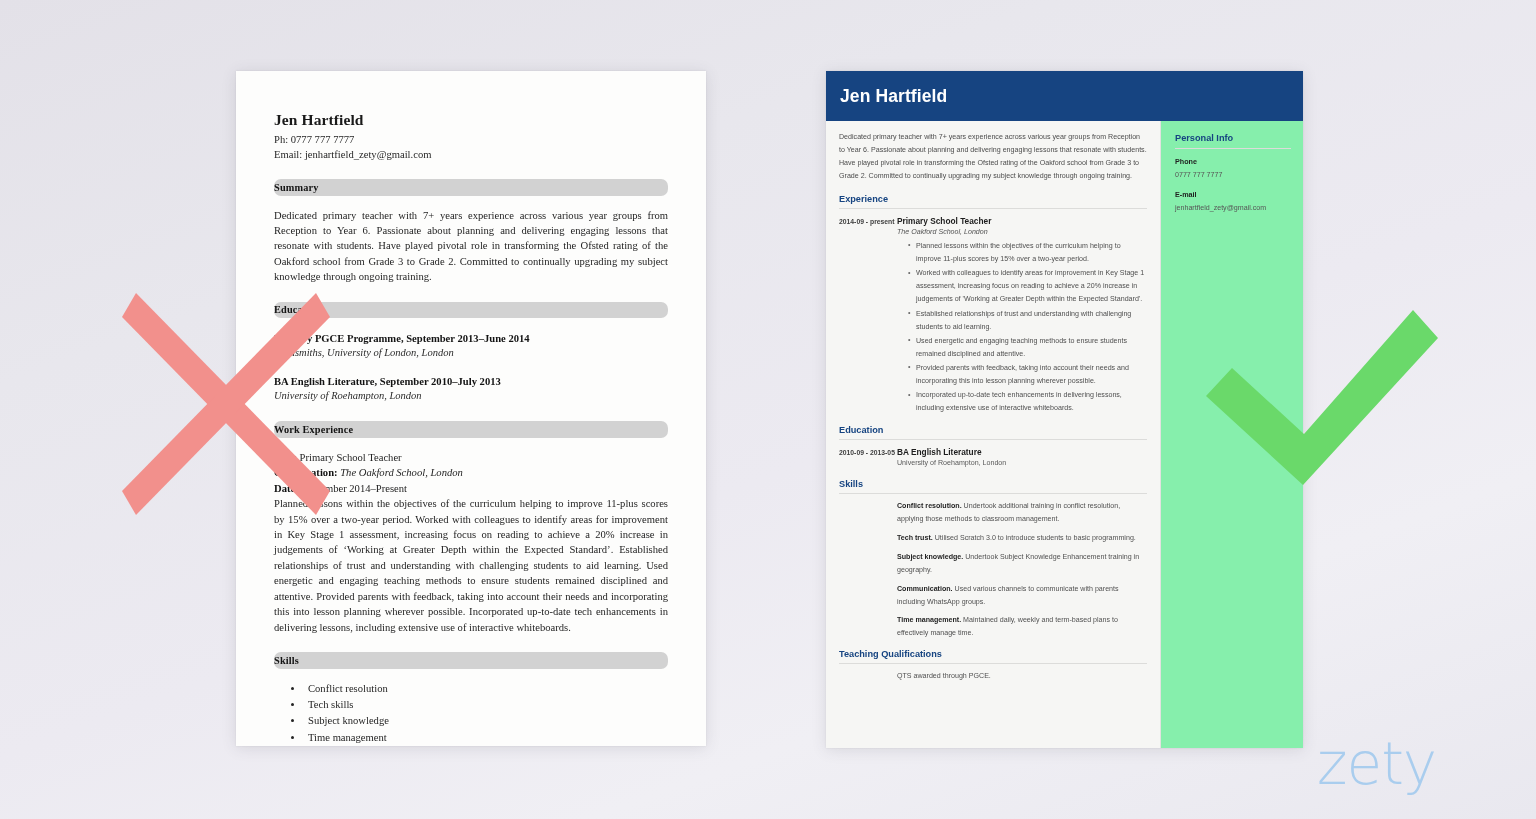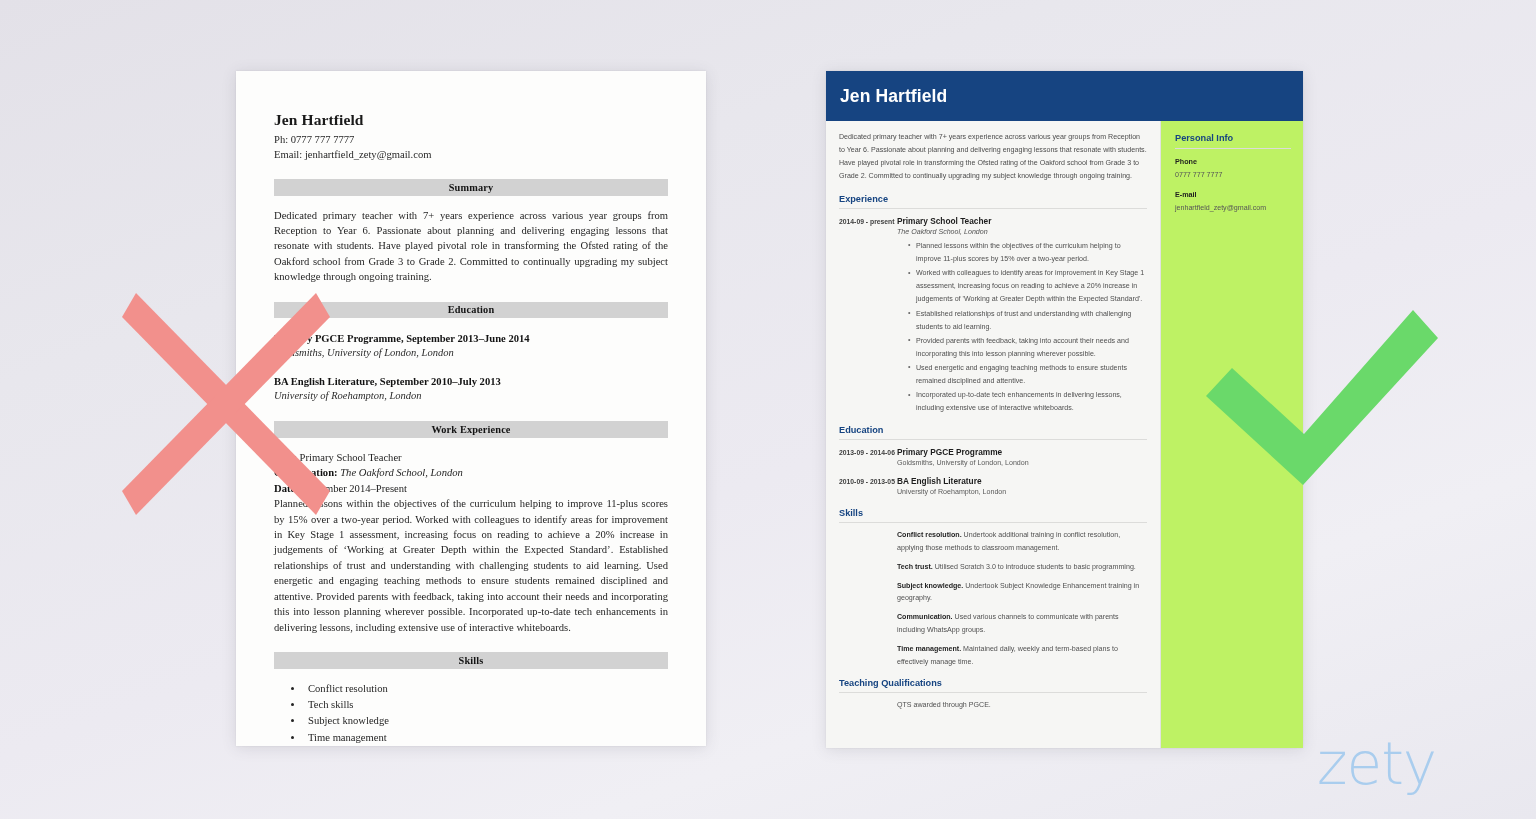--- a/index.html
+++ b/index.html
@@ -36,27 +36,27 @@
     letter-spacing: .1px;
     margin-bottom: 3px;
   }
   #bad-resume .br-contact {
     font-size: 10.6px;
     color: #262626;
     line-height: 1.42;
   }
   #bad-resume .br-secbar {
     background: #d2d2d2;
-    text-align: center;
     font-size: 10.3px;
     font-weight: bold;
     color: #141414;
     padding: 2.5px 0 3px 0;
     margin: 17px 0 0 0;
     letter-spacing: .15px;
+    border-radius: 7px;
   }
   #bad-resume .br-body {
     font-size: 10.6px;
     line-height: 1.46;
     color: #242424;
     text-align: justify;
     margin-top: 12px;
   }
   #bad-resume .br-edu-block { margin-top: 13px; }
   #bad-resume .br-edu-title {
@@ -98,21 +98,21 @@
   #gr-header .gr-name {
     color: #ffffff;
     font-size: 17.5px;
     font-weight: bold;
     letter-spacing: .1px;
   }
   #gr-cols { display: flex; height: 627px; }
   #gr-main { width: 334px; padding: 10px 13px 0 13px; background: #f6f6f4; }
   #gr-side {
     width: 143px;
-    background: #bef264;
+    background: #86efac;
     padding: 12px 12px 0 14px;
     border-left: 1px solid #e2e2e0;
   }
   .gr-summary {
     font-size: 7.1px;
     line-height: 1.82;
     color: #4c4c4c;
     text-align: left;
     margin-bottom: 11px;
   }
@@ -299,36 +299,29 @@
       <hr class="gr-hr">
       <div class="gr-entry">
         <div class="gr-dates">2014-09 - present</div>
         <div class="gr-entry-body">
           <div class="gr-job-title">Primary School Teacher</div>
           <div class="gr-job-org">The Oakford School, London</div>
           <ul class="gr-bullets">
             <li>Planned lessons within the objectives of the curriculum helping to improve 11-plus scores by 15% over a two-year period.</li>
             <li>Worked with colleagues to identify areas for improvement in Key Stage 1 assessment, increasing focus on reading to achieve a 20% increase in judgements of 'Working at Greater Depth within the Expected Standard'.</li>
             <li>Established relationships of trust and understanding with challenging students to aid learning.</li>
+            <li>Used energetic and engaging teaching methods to ensure students remained disciplined and attentive.</li>
             <li>Provided parents with feedback, taking into account their needs and incorporating this into lesson planning wherever possible.</li>
-            <li>Used energetic and engaging teaching methods to ensure students remained disciplined and attentive.</li>
             <li>Incorporated up-to-date tech enhancements in delivering lessons, including extensive use of interactive whiteboards.</li>
           </ul>
         </div>
       </div>
 
       <div class="gr-sec-title" style="margin-top:9px">Education</div>
       <hr class="gr-hr">
-      <div class="gr-entry">
-        <div class="gr-dates">2013-09 - 2014-06</div>
-        <div class="gr-entry-body">
-          <div class="gr-job-title">Primary PGCE Programme</div>
-          <div class="gr-edu-sub">Goldsmiths, University of London, London</div>
-        </div>
-      </div>
       <div class="gr-entry">
         <div class="gr-dates">2010-09 - 2013-05</div>
         <div class="gr-entry-body">
           <div class="gr-job-title">BA English Literature</div>
           <div class="gr-edu-sub">University of Roehampton, London</div>
         </div>
       </div>
 
       <div class="gr-sec-title" style="margin-top:9px">Skills</div>
       <hr class="gr-hr">

